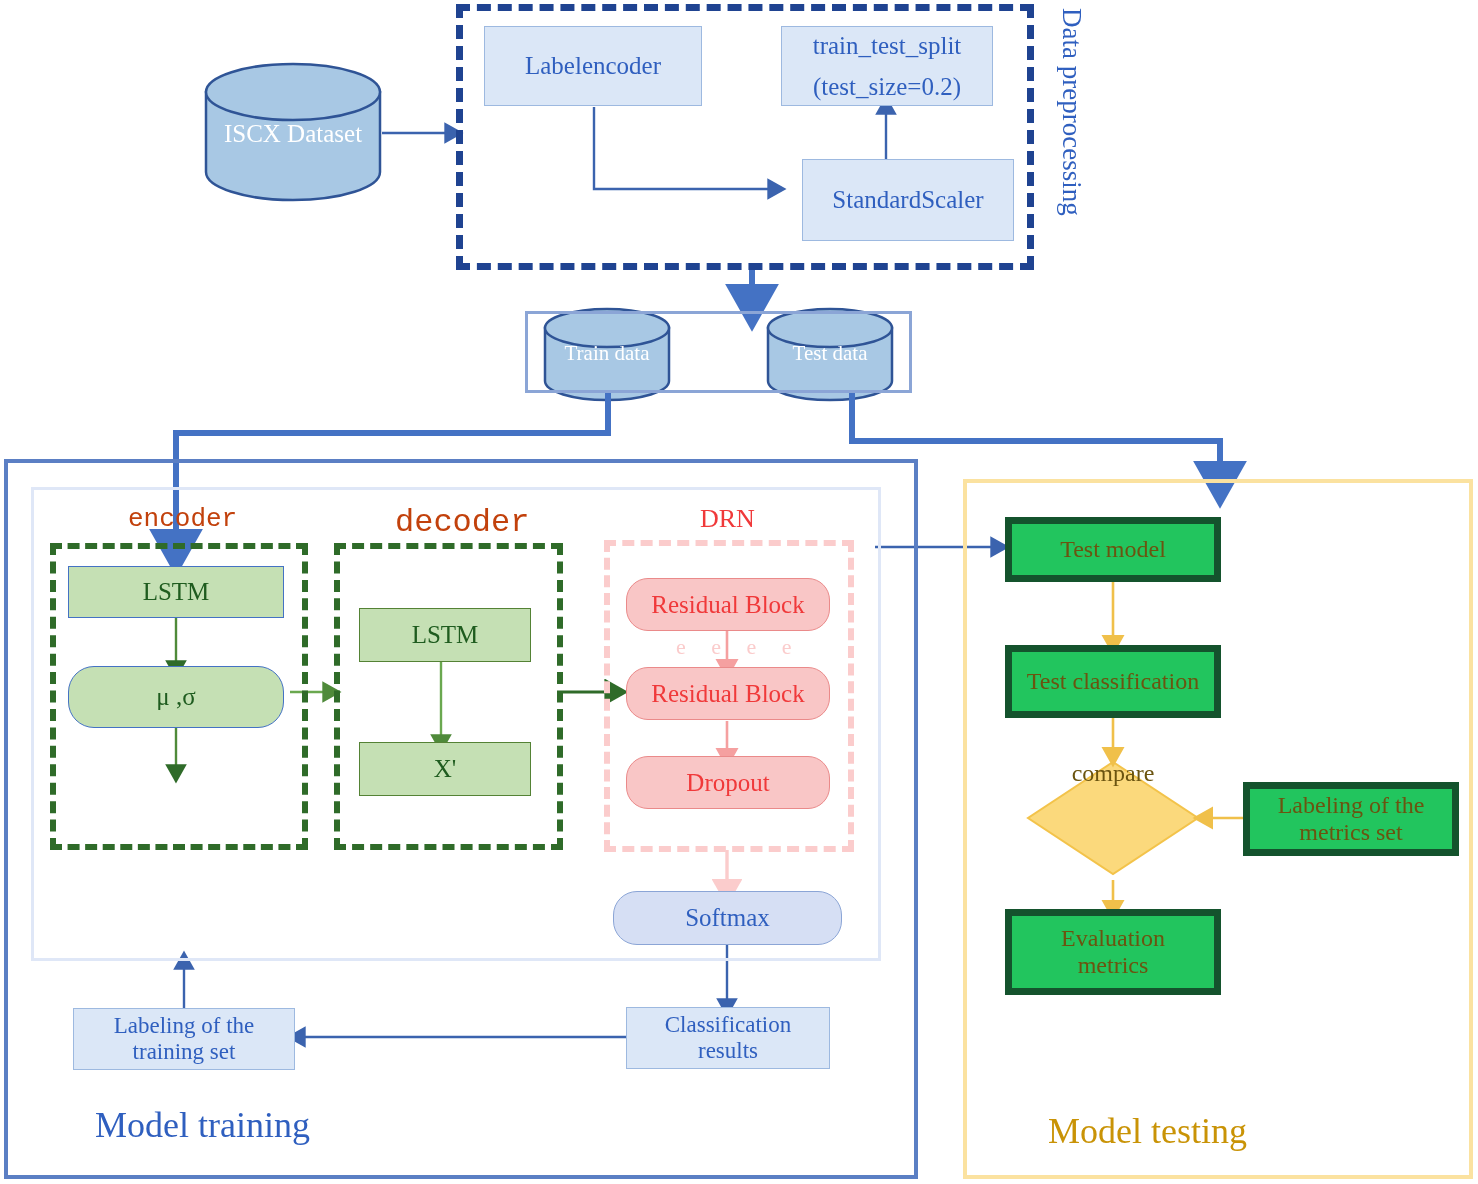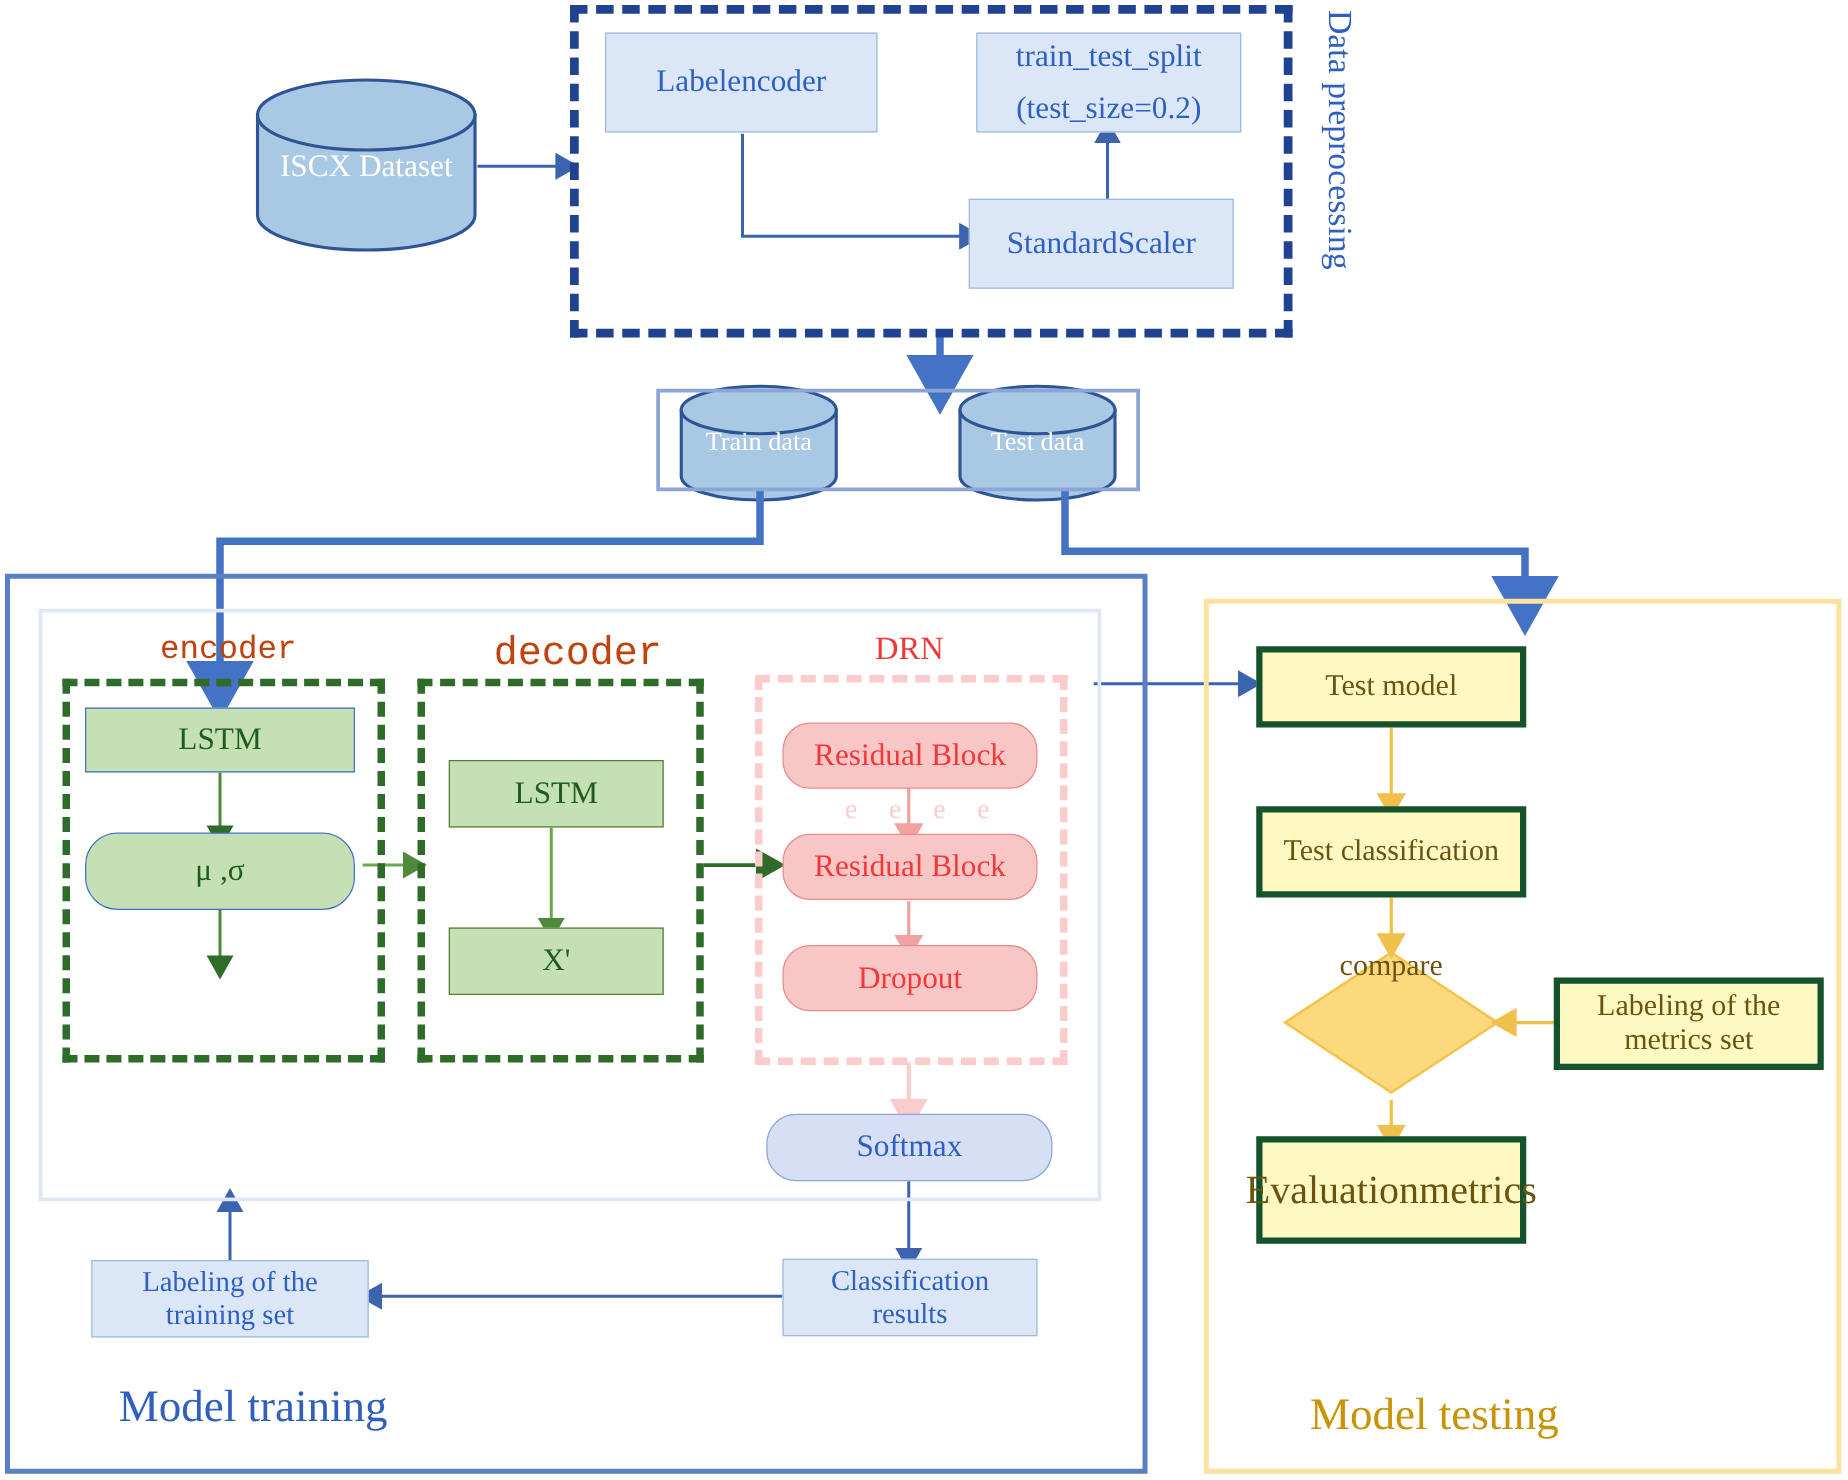--- a/index.html
+++ b/index.html
@@ -16,21 +16,21 @@
 
   
   .green-box{background:#c5e0b4;border:1px solid #548235;color:#1f5c1f;}
   .green-box.blueborder{border:1px solid #4472c4;}
   .green-round{border-radius:26px;}
 
   
   .red-box{background:#f9c6c6;border:1px solid #ea8a8a;color:#f0393a;border-radius:22px;}
 
   
-  .yellow-box{background:#fef9c3;border:5px solid #14532d;color:#6b5410;}
+  .yellow-box{background:#22c55e;border:7px solid #14532d;color:#6b5410;}
 
   
   .softmax-box{background:#d6dff4;border:1px solid #8ba5d6;color:#2f5fbf;border-radius:24px;}
 
   
   .dash-green{position:absolute;border:6px dashed #2f6b29;box-sizing:border-box;background:transparent;}
   .dash-pink{position:absolute;border:6px dashed #fbcccc;box-sizing:border-box;background:transparent;}
   .dash-navy{position:absolute;border:7px dashed #1f4391;box-sizing:border-box;background:transparent;}
 
   
@@ -140,21 +140,21 @@
 
   <div class="lbl cyl-label" style="left:206px;top:120px;width:174px;text-align:center;font-size:25px;">ISCX Dataset</div>
 
   <div class="node blue-box" style="left:484px;top:26px;width:218px;height:80px;font-size:25px;">Labelencoder</div>
 
   <div class="node blue-box" style="left:781px;top:26px;width:212px;height:80px;font-size:25px;flex-direction:column;gap:13px;">
     <span>train_test_split</span>
     <span>(test_size=0.2)</span>
   </div>
 
-  <div class="node blue-box" style="left:775px;top:159px;width:212px;height:72px;font-size:25px;">StandardScaler</div>
+  <div class="node blue-box" style="left:802px;top:159px;width:212px;height:82px;font-size:25px;">StandardScaler</div>
 
   <div class="split-box" style="left:525px;top:311px;width:387px;height:82px;"></div>
   <div class="lbl cyl-label" style="left:545px;top:341px;width:124px;text-align:center;font-size:21px;">Train data</div>
   <div class="lbl cyl-label" style="left:768px;top:341px;width:124px;text-align:center;font-size:21px;">Test data</div>
 
   <div class="outer-train" style="left:4px;top:459px;width:914px;height:720px;"></div>
   <div class="inner-train" style="left:31px;top:487px;width:850px;height:474px;"></div>
 
   <div class="lbl lbl-blue" style="left:95px;top:1104px;font-size:36px;">Model training</div>
 
@@ -195,18 +195,18 @@
 
   <div class="node yellow-box" style="left:1005px;top:645px;width:216px;height:73px;font-size:24px;">Test classification</div>
 
   <div class="lbl" style="left:1028px;top:760px;width:170px;text-align:center;font-size:24px;color:#6b5410;">compare</div>
 
   <div class="node yellow-box" style="left:1243px;top:782px;width:216px;height:74px;font-size:24px;flex-direction:column;">
     <span>Labeling of the</span>
     <span>metrics set</span>
   </div>
 
-  <div class="node yellow-box" style="left:1005px;top:909px;width:216px;height:86px;font-size:32px;flex-direction:row;">
+  <div class="node yellow-box" style="left:1005px;top:909px;width:216px;height:86px;font-size:24px;flex-direction:column;">
     <span>Evaluation</span>
     <span>metrics</span>
   </div>
 
 </div>
 
 </body></html>

